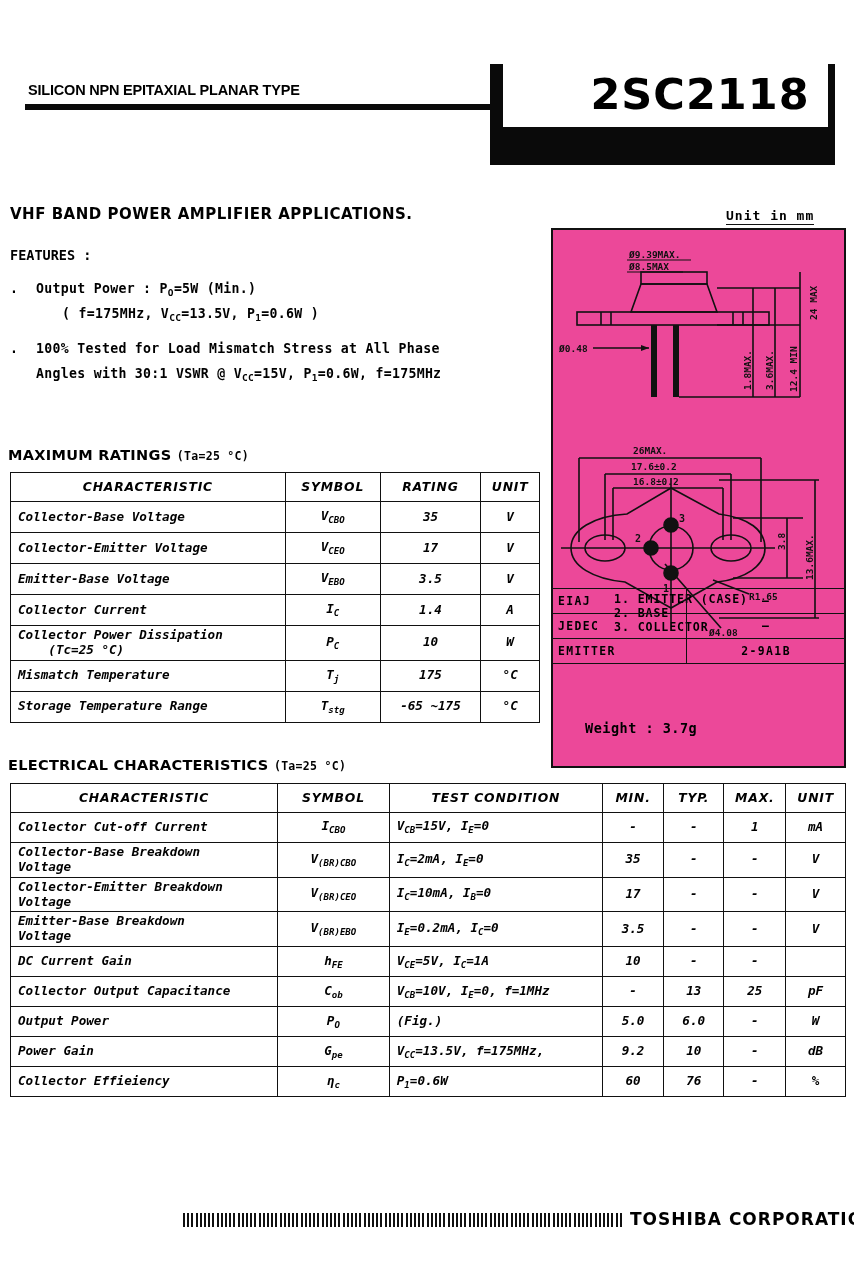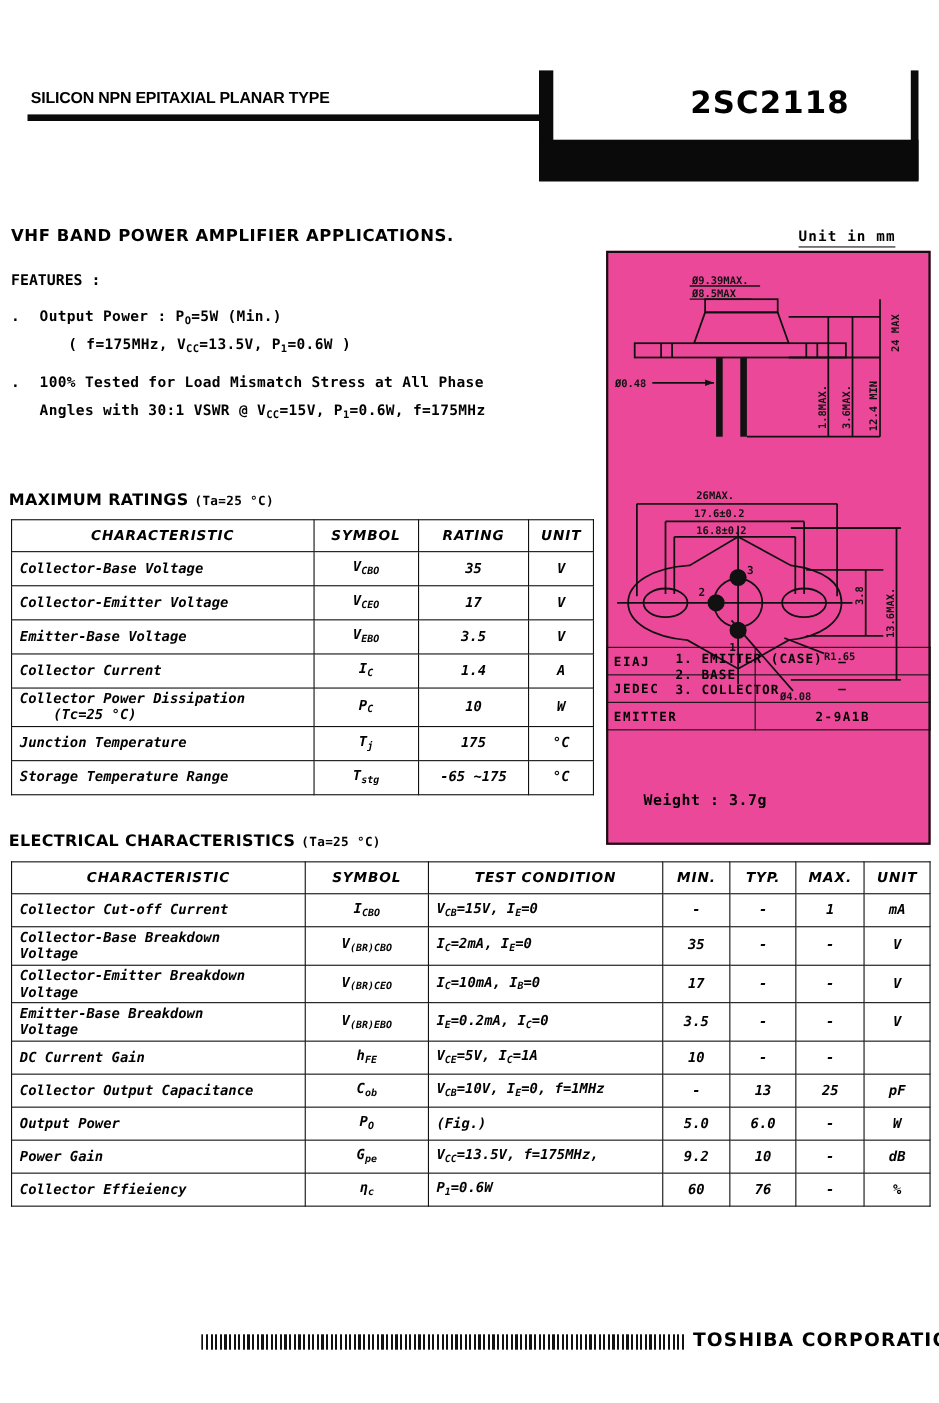--- a/index.html
+++ b/index.html
@@ -47,21 +47,21 @@
     border-right: 7px solid #0a0a0a;
     box-sizing: border-box;
   }
   .hdr-partno {
     position: absolute;
     left: 565px; top: 8px;
     width: 270px;
     text-align: center;
     font-family: "DejaVu Sans", sans-serif;
     font-weight: bold;
-    font-size: 28px;
+    font-size: 43px;
     letter-spacing: 1px;
     line-height: 48px;
   }
   .hdr-blackbar {
     position: absolute;
     left: 490px; top: 65px;
     width: 345px; height: 38px;
     background: #0a0a0a;
   }
   
@@ -278,21 +278,21 @@
           <td>1.4</td>
           <td>A</td>
         </tr>
         <tr>
           <td class="tleft two-line">Collector Power Dissipation<br>&nbsp;&nbsp;&nbsp;&nbsp;(Tc=25 °C)</td>
           <td>P<sub>C</sub></td>
           <td>10</td>
           <td>W</td>
         </tr>
         <tr>
-          <td class="tleft two-line">Junction Temperature</td>
+          <td class="tleft two-line">Mismatch Temperature</td>
           <td>T<sub>j</sub></td>
           <td>175</td>
           <td>°C</td>
         </tr>
         <tr>
           <td class="tleft two-line">Storage Temperature Range</td>
           <td>T<sub>stg</sub></td>
           <td>-65 ~175</td>
           <td>°C</td>
         </tr>

